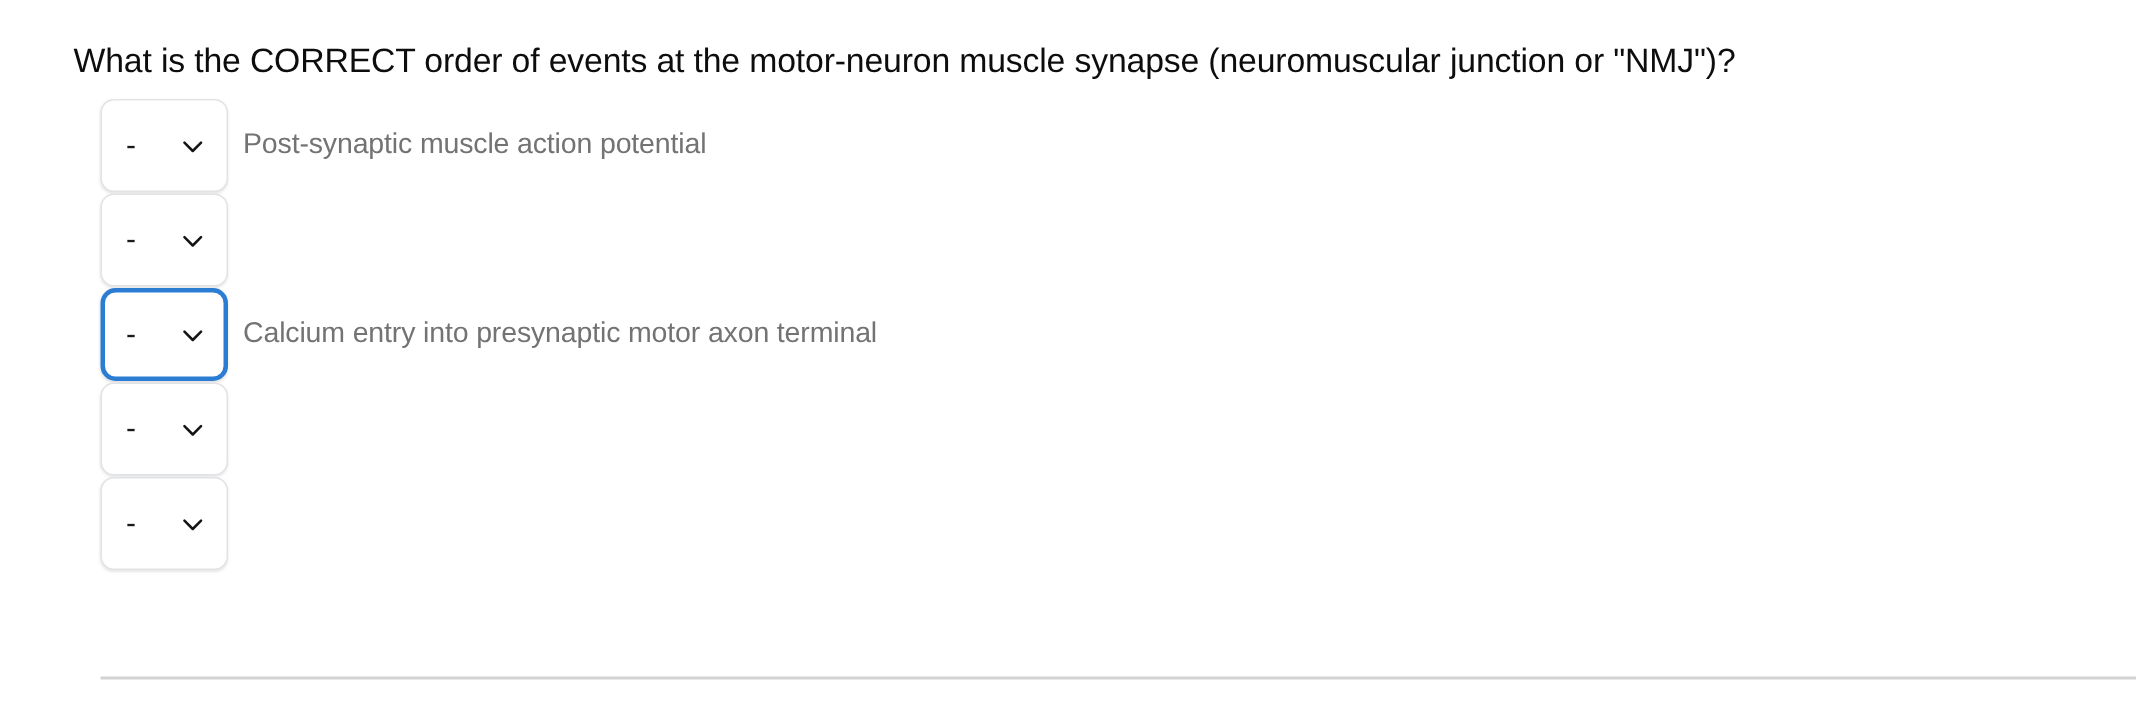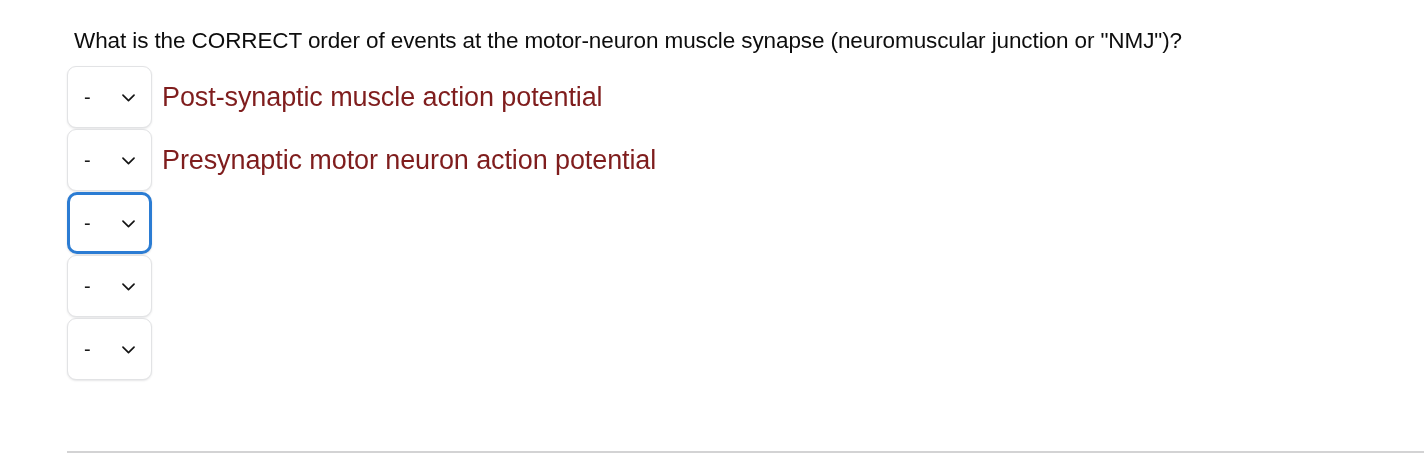--- a/index.html
+++ b/index.html
@@ -13,21 +13,21 @@
     position: relative;
     overflow: hidden;
     font-family: "Liberation Sans", sans-serif;
     color: #1a1a1a;
     -webkit-font-smoothing: antialiased;
   }
 
   
   .question-prompt {
     position: absolute;
-    left: 74px;
+    left: 49px;
     top: 25px;
     font-size: 22.5px;
     line-height: 32px;
     letter-spacing: -0.1px;
     color: #0d0d0d;
     white-space: nowrap;
   }
 
   
   .ordering-list {
@@ -88,24 +88,24 @@
   }
 
   
   .order-label {
     position: absolute;
     left: 95px;
     top: 0;
     height: 62px;
     display: flex;
     align-items: center;
-    font-size: 27px;
+    font-size: 19px;
     line-height: 30px;
     letter-spacing: -0.1px;
-    color: #7f1d1d;
+    color: #737373;
     white-space: nowrap;
   }
 
   
   .bottom-divider {
     position: absolute;
     left: 67px;
     right: 0;
     top: 451px;
     height: 2px;
@@ -133,32 +133,32 @@
 
   <div class="ordering-row">
     <div class="order-select">
       <span class="order-select-value">-</span>
       <span class="order-select-arrow">
         <svg viewBox="0 0 24 24" fill="none" aria-hidden="true">
           <path d="M5 9 L12 16 L19 9" stroke="#141414" stroke-width="2.1" stroke-linecap="round" stroke-linejoin="round"></path>
         </svg>
       </span>
     </div>
-    <div class="order-label">Presynaptic motor neuron action potential</div>
   </div>
 
   <div class="ordering-row">
     <div class="order-select is-focused">
       <span class="order-select-value">-</span>
       <span class="order-select-arrow">
         <svg viewBox="0 0 24 24" fill="none" aria-hidden="true">
           <path d="M5 9 L12 16 L19 9" stroke="#141414" stroke-width="2.1" stroke-linecap="round" stroke-linejoin="round"></path>
         </svg>
       </span>
     </div>
+    <div class="order-label">Calcium entry into presynaptic motor axon terminal</div>
   </div>
 
   <div class="ordering-row">
     <div class="order-select">
       <span class="order-select-value">-</span>
       <span class="order-select-arrow">
         <svg viewBox="0 0 24 24" fill="none" aria-hidden="true">
           <path d="M5 9 L12 16 L19 9" stroke="#141414" stroke-width="2.1" stroke-linecap="round" stroke-linejoin="round"></path>
         </svg>
       </span>

